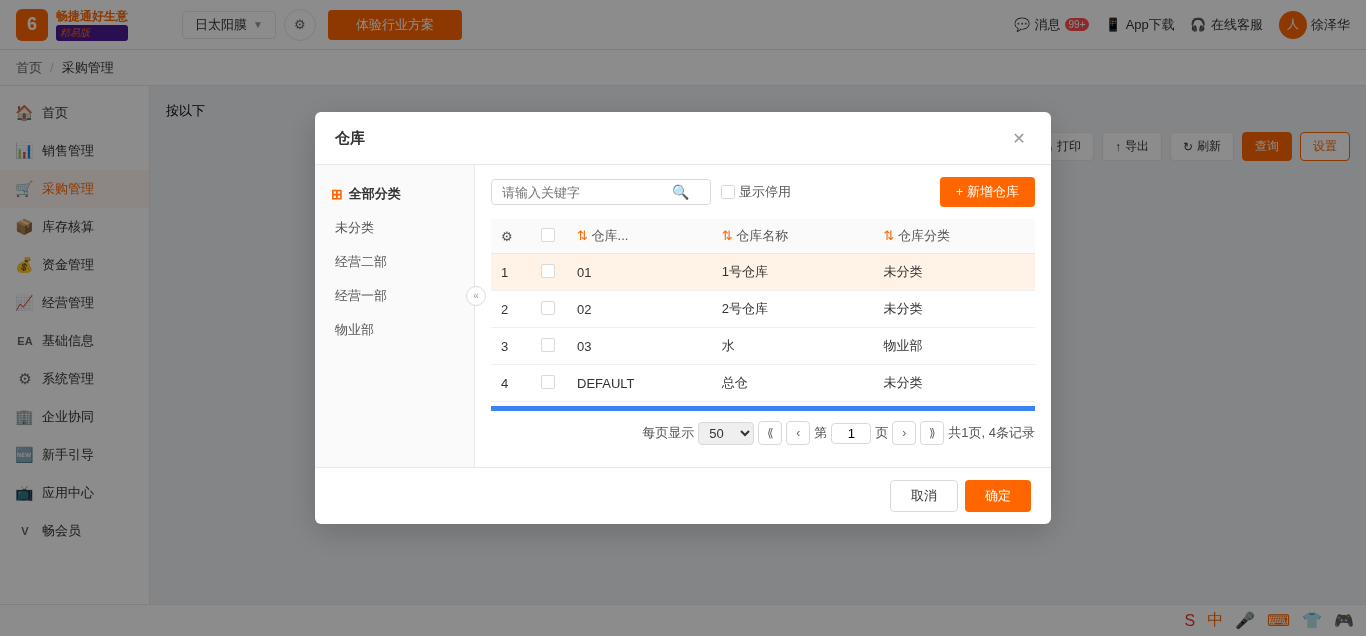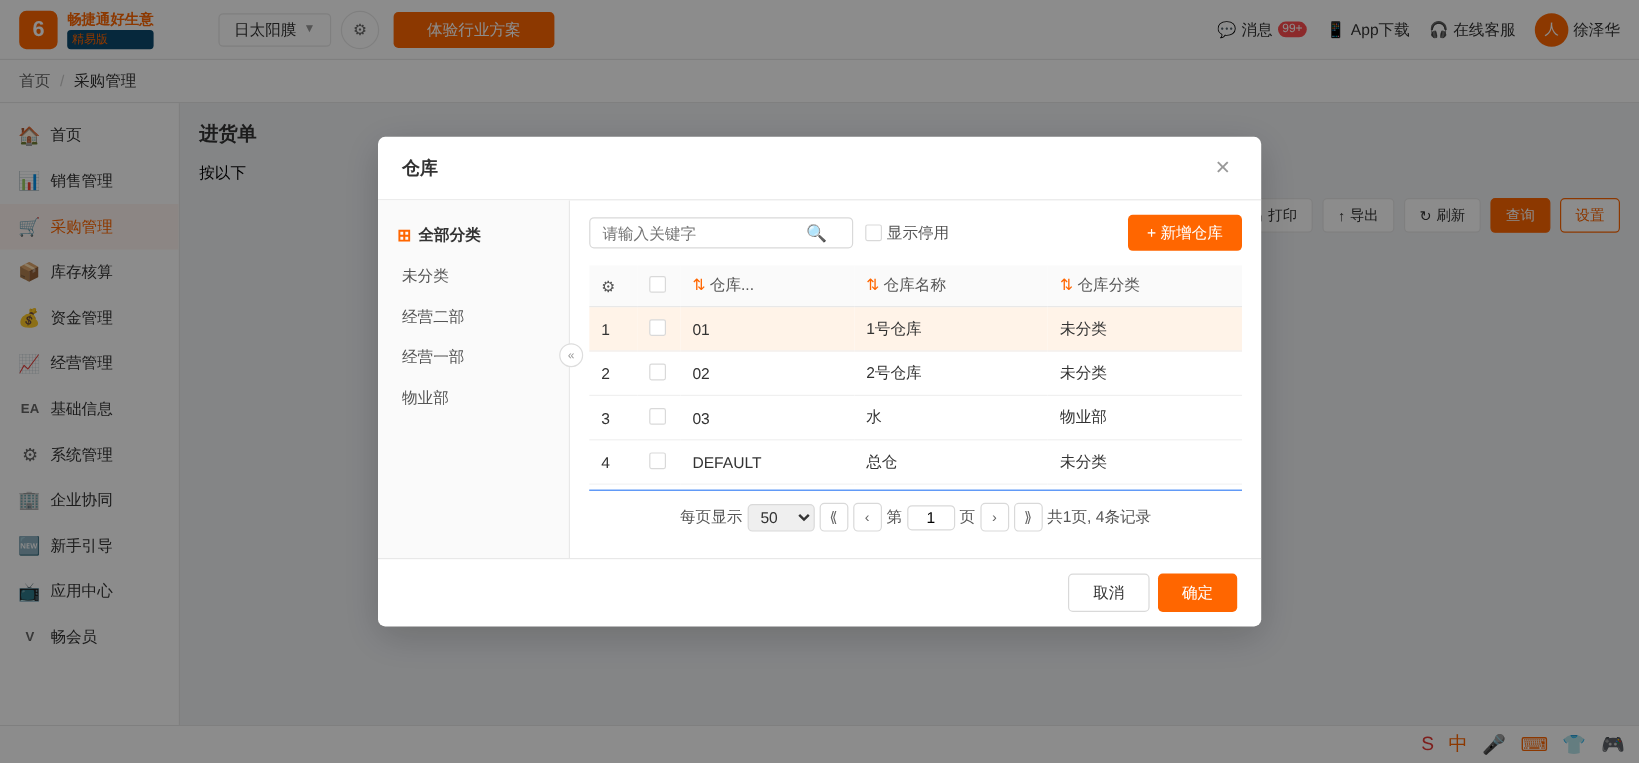--- a/index.html
+++ b/index.html
@@ -22,21 +22,21 @@
       width: 150px;
       gap: 8px;
     }
     .logo-icon {
       width: 32px; height: 32px;
       background: #ff6600;
       border-radius: 6px;
       display: flex; align-items: center; justify-content: center;
       color: #fff; font-weight: bold; font-size: 18px;
     }
-    .logo-badge { font-size: 10px; color: #ff6600; background: #0c4a6e; padding: 1px 4px; border-radius: 3px; }
+    .logo-badge { font-size: 10px; color: #ff6600; background: #4c1d95; padding: 1px 4px; border-radius: 3px; font-style: italic; }
     .store-selector {
       display: flex; align-items: center; gap: 6px;
       padding: 4px 12px; border: 1px solid #e8e8e8; border-radius: 4px;
       margin-left: 16px; cursor: pointer; color: #333; font-size: 13px;
     }
     .store-selector .arrow { color: #999; font-size: 10px; }
     .settings-btn {
       width: 32px; height: 32px; border-radius: 50%;
       border: 1px solid #e8e8e8; display: flex; align-items: center; justify-content: center;
       margin-left: 8px; cursor: pointer; color: #666;
@@ -170,23 +170,23 @@
       background: #fafafa; padding: 8px 10px; text-align: left;
       border-bottom: 1px solid #e8e8e8; color: #555; font-weight: normal;
     }
     .modal-table td {
       padding: 9px 10px; border-bottom: 1px solid #f0f0f0; color: #333;
     }
     .modal-table tr.selected td { background: #fff3e8; }
 
     
     .modal-pagination {
-      display: flex; align-items: center; justify-content: center;
+      display: flex; align-items: center; justify-content: flex-end;
       padding: 10px 0; gap: 4px; font-size: 13px; color: #555;
-      border-top: 1px solid #3b82f6; margin-top: 4px;
+      border-top: 5px solid #3b82f6; margin-top: 4px;
     }
     .page-size-select {
       padding: 2px 6px; border: 1px solid #d9d9d9; border-radius: 4px;
       font-size: 13px; color: #333;
     }
     .page-nav-btn {
       width: 24px; height: 24px; border: 1px solid #d9d9d9; border-radius: 4px;
       display: flex; align-items: center; justify-content: center;
       cursor: pointer; color: #666; background: #fff; font-size: 12px;
     }
@@ -314,21 +314,20 @@
       <span class="si-icon">📺</span>
       <span>应用中心</span>
     </div>
     <div class="sidebar-item">
       <span class="si-icon" style="font-size:11px;font-weight:bold;color:#666;">V</span>
       <span>畅会员</span>
     </div>
   </div>
 
   <div class="content-area">
-    <div class="page-title">进货单</div>
     <div class="filter-bar">
       <span>按以下</span>
     </div>
     <div class="toolbar">
       <button class="toolbar-btn">
         <span>🖨</span>
         <span>打印</span>
       </button>
       <button class="toolbar-btn">
         <span>↑</span>

